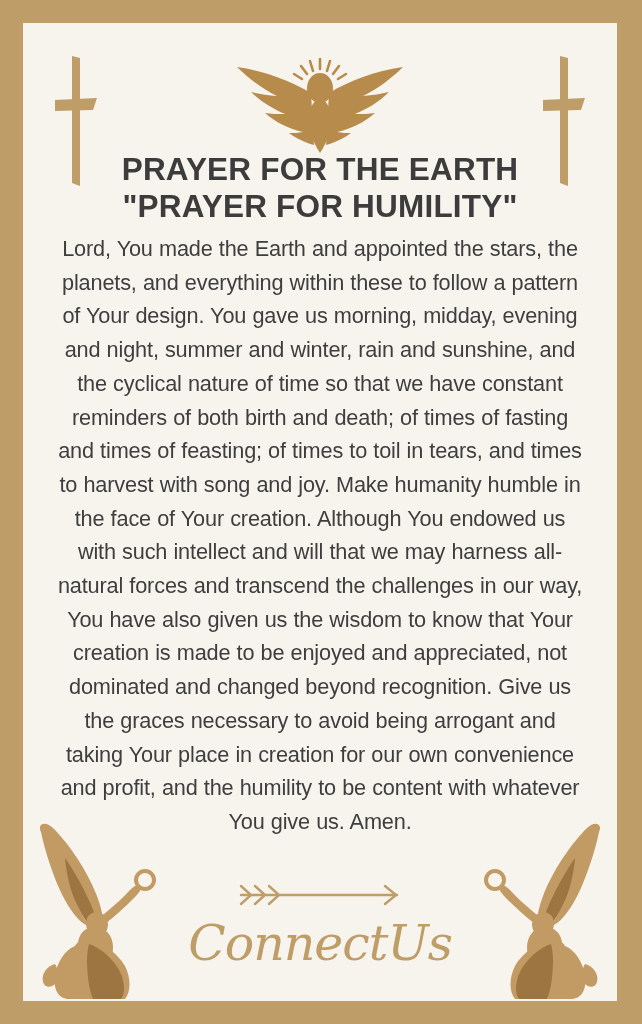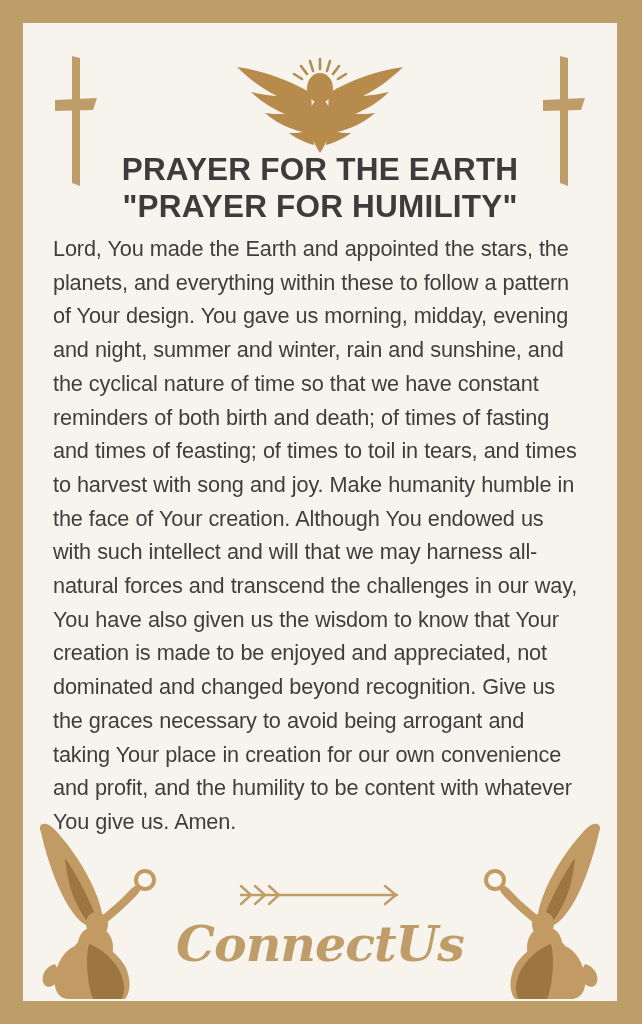--- a/index.html
+++ b/index.html
@@ -74,20 +74,21 @@
     color: #3c3c3c;
     white-space: nowrap;
   }
 
   
   .body-text {
     position: absolute;
     left: 30px;
     right: 30px;
     top: 209px;
+    text-align: center;
     font-family: "Liberation Sans", sans-serif;
     font-size: 21.7px;
     line-height: 33.7px;
     color: #3e3e3e;
     letter-spacing: -0.15px;
     word-spacing: 0.3px;
   }
 
   
   .angel {
@@ -111,21 +112,21 @@
   .brand-arrow {
     display: block;
     width: 215px;
     height: 26px;
     margin: 0 auto 2px auto;
   }
   .brand-name {
     display: block;
     font-family: "DejaVu Serif", serif;
     font-style: italic;
-    font-weight: bold;
+    font-weight: normal;
     font-size: 49px;
     line-height: 58px;
     color: #bf9d68;
     letter-spacing: -1px;
     margin-top: 8px;
   }
 </style>
 </head>
 <body>
 

